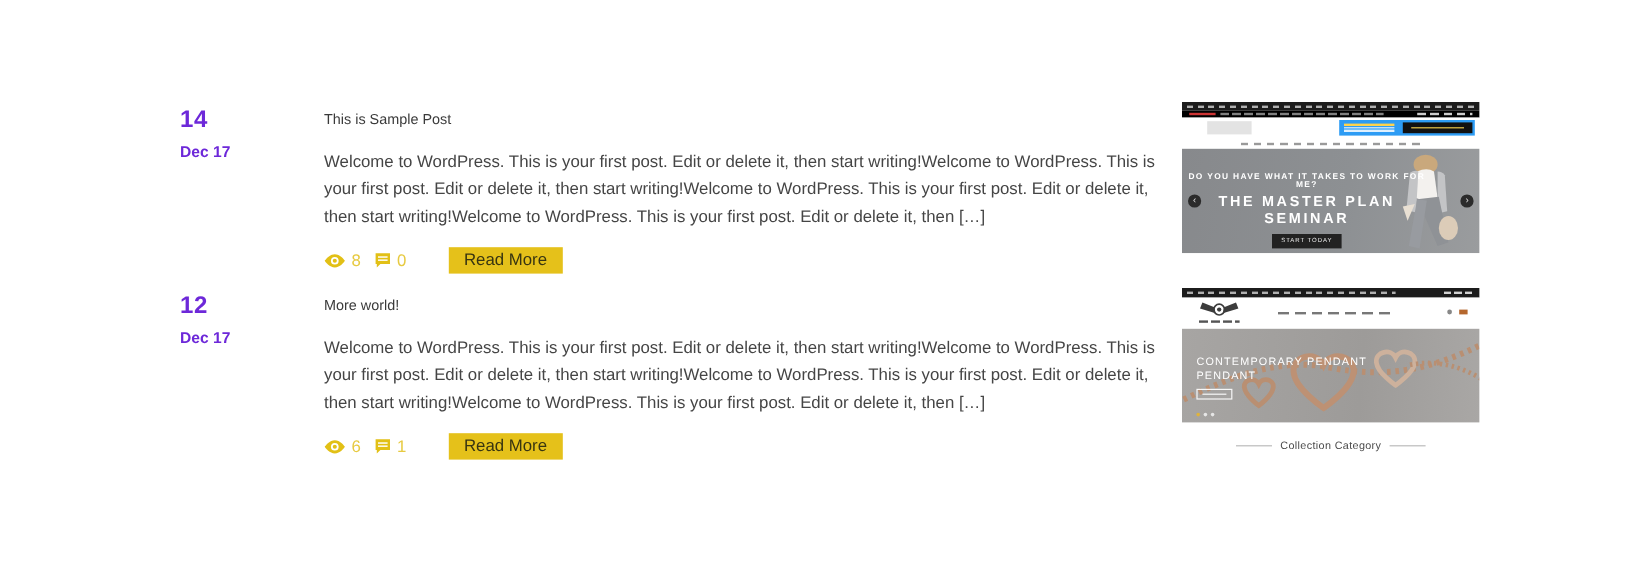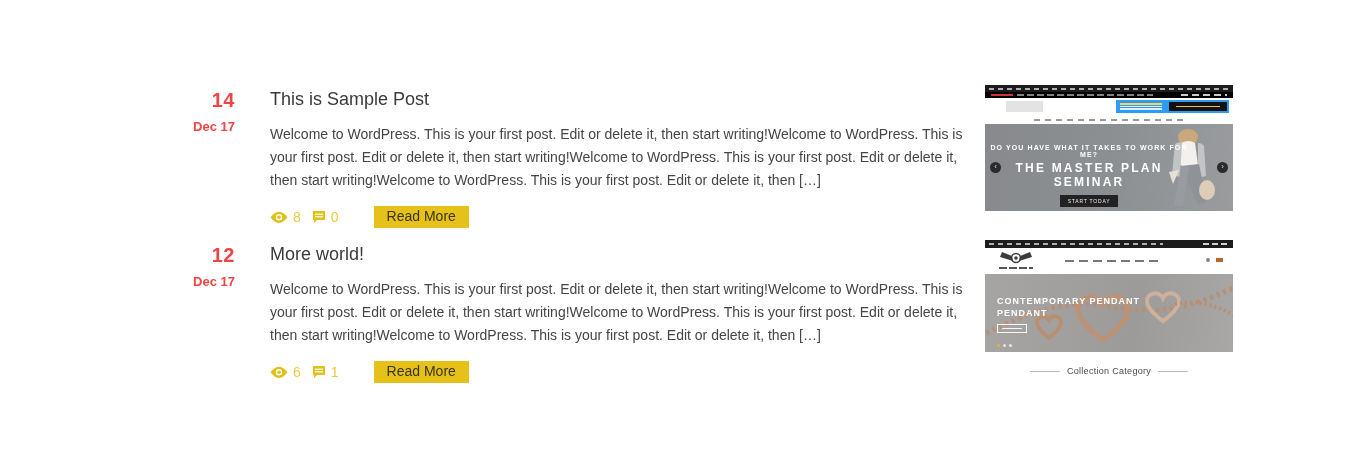--- a/index.html
+++ b/index.html
@@ -5,27 +5,27 @@
   * { margin:0; padding:0; box-sizing:border-box; }
   html,body { background:#fff; }
   body {
     width:1365px; height:470px; overflow:hidden; position:relative;
     font-family:"Liberation Sans", sans-serif; color:#444;
   }
   .listing { position:absolute; left:150px; top:85px; width:1075px; }
   .post { display:flex; align-items:flex-start; margin-bottom:12px; }
 
   
-  .post-date { width:85px; flex:none; text-align:right; color:#ef4444; padding-top:5px; }
+  .post-date { width:85px; flex:none; text-align:left; color:#6d28d9; padding-top:5px; }
   .date-day { font-size:20px; font-weight:700; line-height:20px; letter-spacing:.5px; }
   .date-my  { font-size:13px; font-weight:700; margin-top:9px; }
 
   
   .post-body { width:715px; flex:none; margin-left:35px; padding-top:3px; }
-  .post-title { font-size:18px; font-weight:400; color:#3a3a3a; line-height:22px; margin-bottom:13px; cursor:pointer; }
+  .post-title { font-size:12px; font-weight:400; color:#3a3a3a; line-height:22px; margin-bottom:13px; cursor:pointer; }
   .post-excerpt { font-size:14px; line-height:23px; color:#454545; }
   .post-meta { margin-top:14px; display:flex; align-items:center; font-size:14px; color:#e2c016; height:22px; }
   .meta-ico { display:inline-flex; margin-right:5px; }
   .meta-count { margin-right:11px; color:#e7ca41; }
   .read-more {
     background:#e5c11a; color:#383511; border:none; font-family:inherit;
     font-size:14px; padding:3px 13px 4px; margin-left:24px; cursor:pointer; line-height:15px;
   }
 
   
@@ -72,21 +72,21 @@
   .t2-logo { position:absolute; left:14px; top:2px; width:34px; height:18px; }
   .t2-logo-label { position:absolute; left:14px; top:19px; width:34px; height:2px; background:repeating-linear-gradient(90deg,#555 0 8px, transparent 8px 10px); }
   .t2-nav { position:absolute; left:80px; top:12px; width:95px; height:2px;
             background:repeating-linear-gradient(90deg,#777 0 9px, transparent 9px 14px); }
   .t2-hicons { position:absolute; right:10px; top:10px; display:flex; gap:6px; align-items:center; }
   .t2-user { width:4px; height:4px; border-radius:50%; background:#888; }
   .t2-cart { width:7px; height:4px; background:#b5672d; }
   .t2-hero { height:78px; background:linear-gradient(95deg,#a7a5a3,#9d9b99 60%,#a9a7a5); position:relative; overflow:hidden; }
   .t2-hero svg { position:absolute; left:0; top:0; }
   .t2-hero-text { position:absolute; left:12px; top:21px; color:#fff; }
-  .t2-hline { font-size:9px; font-weight:700; letter-spacing:1px; line-height:12px; }
+  .t2-hline { font-size:9px; font-weight:400; letter-spacing:1px; line-height:12px; }
   .t2-cta { margin-top:5px; width:30px; height:9px; border:1px solid rgba(255,255,255,.9); display:flex; align-items:center; justify-content:center; }
   .t2-cta i { width:20px; height:1.5px; background:rgba(255,255,255,.9); display:block; }
   .t2-dots { position:absolute; left:12px; bottom:5px; display:flex; gap:3px; }
   .t2-dots i { width:3px; height:3px; border-radius:50%; background:#e6e6e6; display:block; }
   .t2-dots i.on { background:#dfb33c; }
   .t2-collection { height:38px; display:flex; align-items:center; justify-content:center; background:#fff; }
   .t2-collection .line { width:30px; height:1px; background:#bbb; margin:0 7px; }
   .t2-collection-title { font-size:9px; color:#4a4a4a; letter-spacing:.3px; }
   .t2-products { height:16px; display:flex; gap:12px; padding:0 7px; }
   .t2-card { flex:1; background:#c7c7c7; position:relative; overflow:hidden; }

